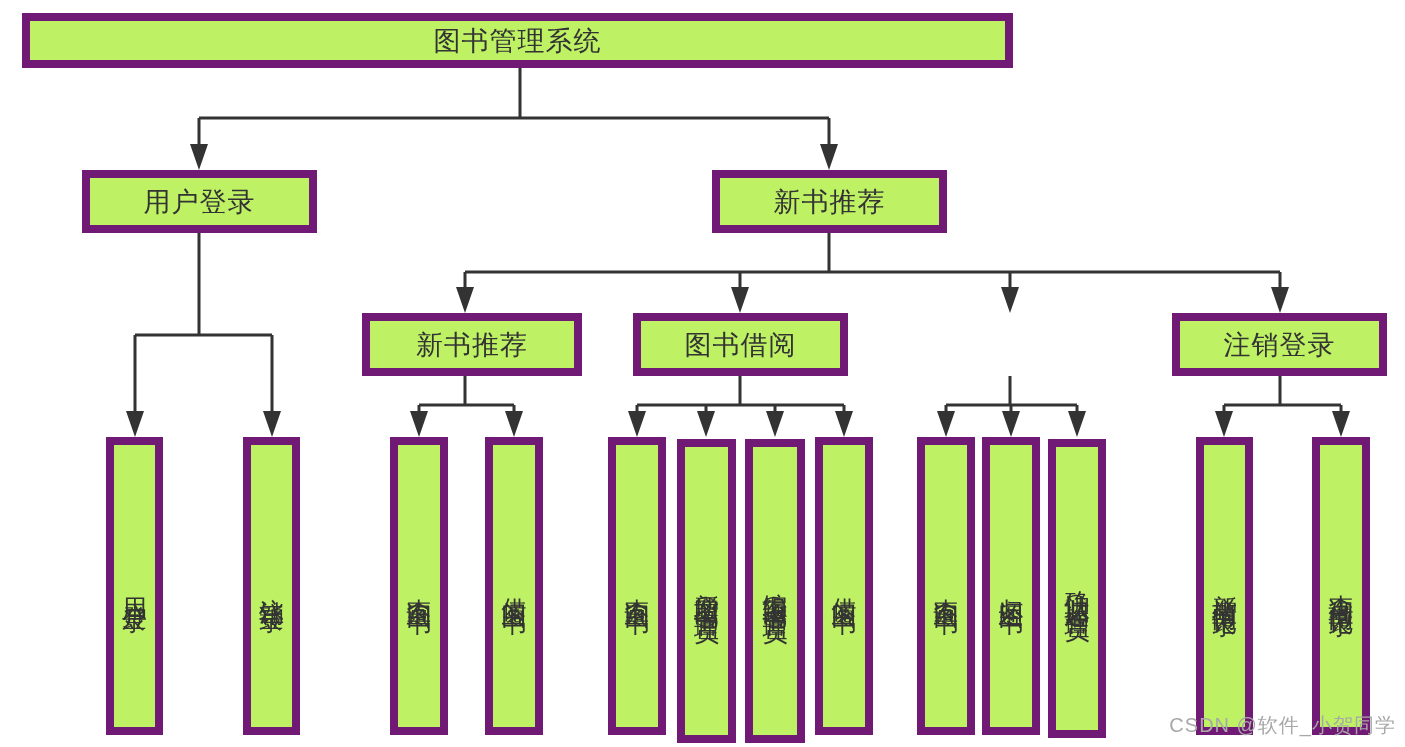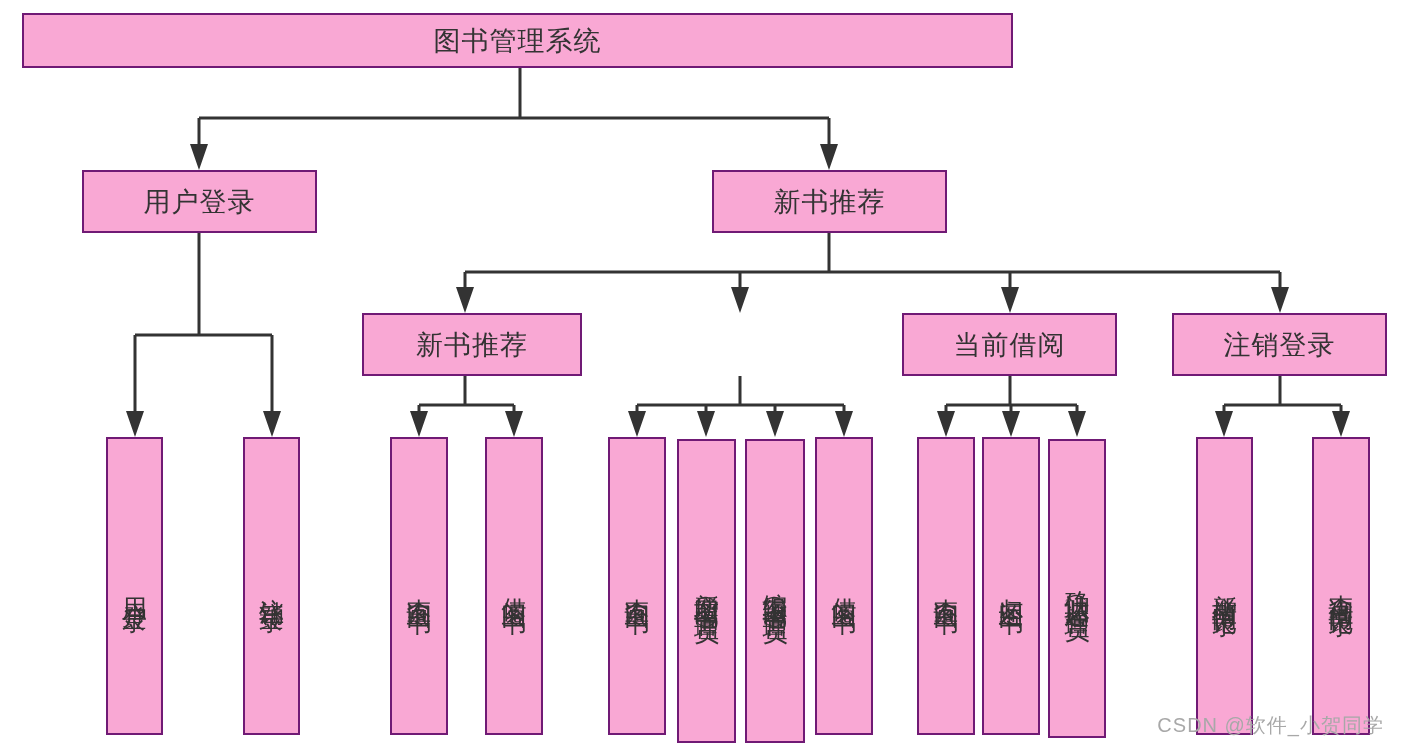--- a/index.html
+++ b/index.html
@@ -7,39 +7,39 @@
     position:relative;
     width:1405px; height:747px;
     background:#ffffff;
     font-family:"Liberation Sans", sans-serif;
     overflow:hidden;
   }
   #connectors { position:absolute; left:0; top:0; width:1405px; height:747px; }
   .box {
     position:absolute;
     box-sizing:border-box;
-    border:2px solid #701a75;
-    background:#f9a8d4;
+    border:8px solid #701a75;
+    background:#bef264;
     color:#333333;
     display:flex;
     align-items:center;
     justify-content:center;
     text-align:center;
   }
   .h-box { font-size:27px; letter-spacing:1px; }
   .v-box {
     writing-mode:vertical-rl;
     text-orientation:mixed;
     font-size:25px;
     letter-spacing:4px;
     line-height:1;
   }
   .watermark {
     position:absolute;
-    right:21px;
+    right:9px;
     bottom:8px;
     font-size:20px;
     color:#a8a8a8;
     letter-spacing:1px;
     white-space:nowrap;
   }
 </style>
 </head>
 <body>
 
@@ -92,21 +92,21 @@
       M1077 437 l-9 -26 h18 z M1224 437 l-9 -26 h18 z
       M1341 437 l-9 -26 h18 z"></path>
   </svg>
 
   <div class="box h-box" style="left:22px;top:13px;width:991px;height:55px">图书管理系统</div>
 
   <div class="box h-box" style="left:82px;top:170px;width:235px;height:63px">用户登录</div>
   <div class="box h-box" style="left:712px;top:170px;width:235px;height:63px">新书推荐</div>
 
   <div class="box h-box" style="left:362px;top:313px;width:220px;height:63px">新书推荐</div>
-  <div class="box h-box" style="left:902px;top:313px;width:215px;height:63px">当前借阅</div>
+  <div class="box h-box" style="left:633px;top:313px;width:215px;height:63px">图书借阅</div>
   <div class="box h-box" style="left:1172px;top:313px;width:215px;height:63px">注销登录</div>
 
   <div class="box v-box" style="left:106px;top:437px;width:57px;height:298px">用户登录</div>
   <div class="box v-box" style="left:243px;top:437px;width:57px;height:298px">注销登录</div>
 
   <div class="box v-box" style="left:390px;top:437px;width:58px;height:298px">查询图书</div>
   <div class="box v-box" style="left:485px;top:437px;width:58px;height:298px">借阅图书</div>
 
   <div class="box v-box" style="left:608px;top:437px;width:58px;height:298px">查询图书</div>
   <div class="box v-box" style="left:677px;top:439px;width:59px;height:304px">新增图书（管理员）</div>

